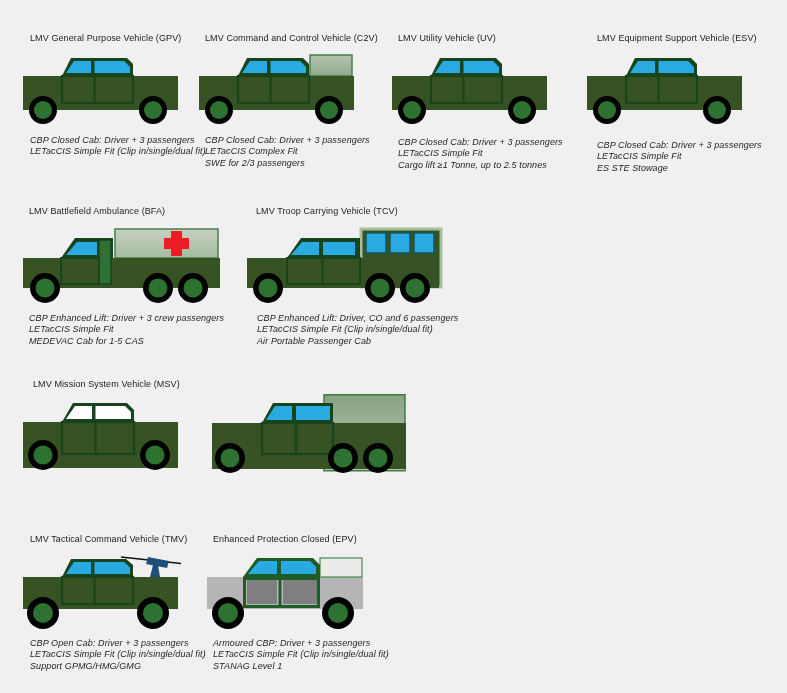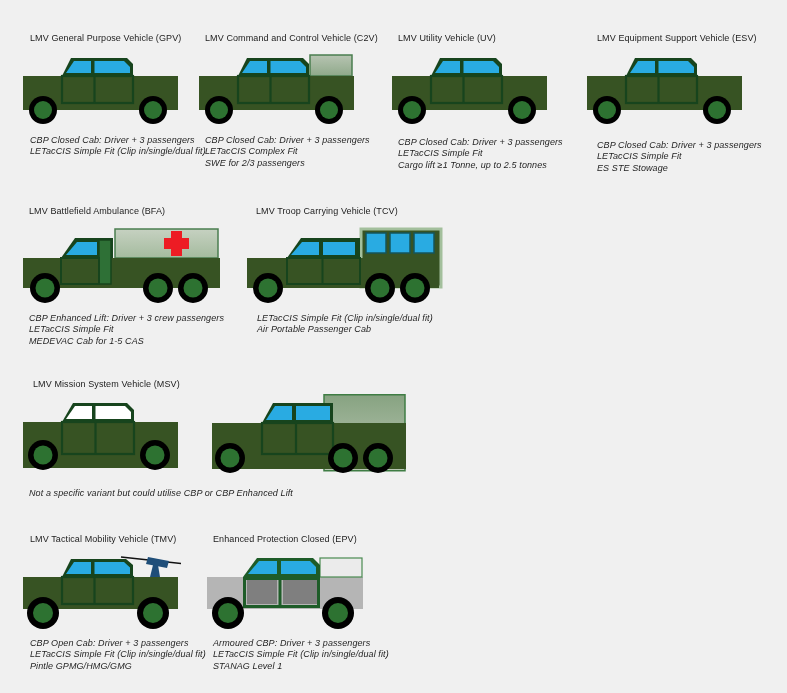--- a/index.html
+++ b/index.html
@@ -199,20 +199,21 @@
         <circle cx="21" cy="62" r="15" fill="#000"></circle>
           <circle cx="21" cy="62" r="9.5" fill="var(--wheel-green)"></circle>
         <circle cx="133" cy="62" r="15" fill="#000"></circle>
           <circle cx="133" cy="62" r="9.5" fill="var(--wheel-green)"></circle>
         <circle cx="168" cy="62" r="15" fill="#000"></circle>
           <circle cx="168" cy="62" r="9.5" fill="var(--wheel-green)"></circle>
       </g>
     </g>
   </svg>
   <div class="vdesc" style="left:257px;top:313px">
+    <span>CBP Enhanced Lift: Driver, CO and 6 passengers</span>
     <span>LETacCIS Simple Fit (Clip in/single/dual fit)</span>
     <span>Air Portable Passenger Cab</span>
   </div>
 
   <div class="vtitle" style="left:33px;top:379px">LMV Mission System Vehicle (MSV)</div>
   <svg class="vsvg" style="left:23px;top:394px" width="158" height="80" viewBox="0 0 158 80">
     <g>
       <rect x="0" y="28" width="155" height="46" fill="var(--body-green)"></rect>
       <polygon points="39,28 50,9 104,9 111,16 111,28" fill="var(--frame-green)"></polygon>
       <polygon points="43,25 52,12 69,12 69,25" fill="var(--window-white)"></polygon>
@@ -239,25 +240,22 @@
       <g>
         <circle cx="18" cy="64" r="15" fill="#000"></circle>
           <circle cx="18" cy="64" r="9.5" fill="var(--wheel-green)"></circle>
         <circle cx="131" cy="64" r="15" fill="#000"></circle>
           <circle cx="131" cy="64" r="9.5" fill="var(--wheel-green)"></circle>
         <circle cx="166" cy="64" r="15" fill="#000"></circle>
           <circle cx="166" cy="64" r="9.5" fill="var(--wheel-green)"></circle>
       </g>
     </g>
   </svg>
-  <div class="vdesc" style="left:29px;top:488px">
-    <span>Not a specific variant but could utilise CBP or CBP Enhanced Lift</span>
-  </div>
-
-  <div class="vtitle" style="left:30px;top:534px">LMV Tactical Mobility Vehicle (TMV)</div>
+
+  <div class="vtitle" style="left:30px;top:534px">LMV Tactical Command Vehicle (TMV)</div>
   <svg class="vsvg" style="left:23px;top:546px" width="158" height="84" viewBox="0 0 158 84">
     <g>
       <g>
         <line x1="98" y1="11" x2="163" y2="18" stroke="#111" stroke-width="1.5"></line>
         <polygon points="125,11 146,15 144,22 123,18" fill="var(--gun-navy)"></polygon>
         <polygon points="130,19 135,19 137,31 127,31" fill="var(--gun-navy)"></polygon>
       </g>
       <rect x="0" y="31" width="155" height="32" fill="var(--body-green)"></rect>
       <polygon points="39,31 48,13 103,13 110,19 110,31" fill="var(--frame-green)"></polygon>
       <polygon points="43,28 51,16 68,16 68,28" fill="var(--window-blue)"></polygon>
@@ -268,21 +266,21 @@
         <circle cx="20" cy="67" r="16" fill="#000"></circle>
           <circle cx="20" cy="67" r="10" fill="var(--wheel-green)"></circle>
         <circle cx="130" cy="67" r="16" fill="#000"></circle>
           <circle cx="130" cy="67" r="10" fill="var(--wheel-green)"></circle>
       </g>
     </g>
   </svg>
   <div class="vdesc" style="left:30px;top:638px">
     <span>CBP Open Cab: Driver + 3 passengers</span>
     <span>LETacCIS Simple Fit (Clip in/single/dual fit)</span>
-    <span>Pintle GPMG/HMG/GMG</span>
+    <span>Support GPMG/HMG/GMG</span>
   </div>
 
   <div class="vtitle" style="left:213px;top:534px">Enhanced Protection Closed (EPV)</div>
   <svg class="vsvg" style="left:207px;top:546px" width="158" height="84" viewBox="0 0 158 84">
     <g>
       <rect x="0" y="31" width="156" height="32" fill="var(--epv-body)"></rect>
       <rect x="113" y="12" width="42" height="19" fill="var(--epv-box)" stroke="#4a8a50" stroke-width="1.2"></rect>
       <polygon points="36,31 50,12 106,12 113,19 113,31" fill="var(--epv-frame)"></polygon>
       <polygon points="41,28 52,15 70,15 70,28" fill="var(--window-blue)"></polygon>
       <polygon points="74,28 74,15 103,15 109,21 109,28" fill="var(--window-blue)"></polygon>

